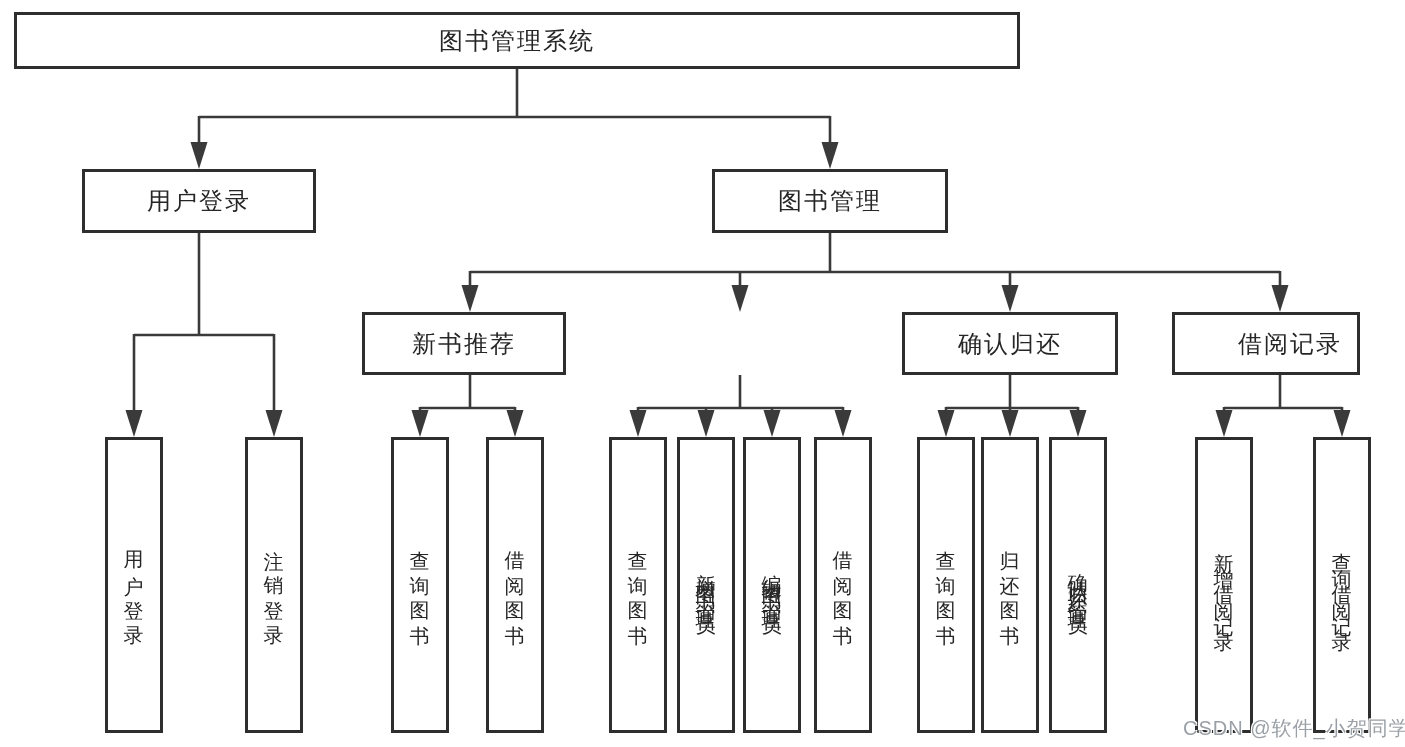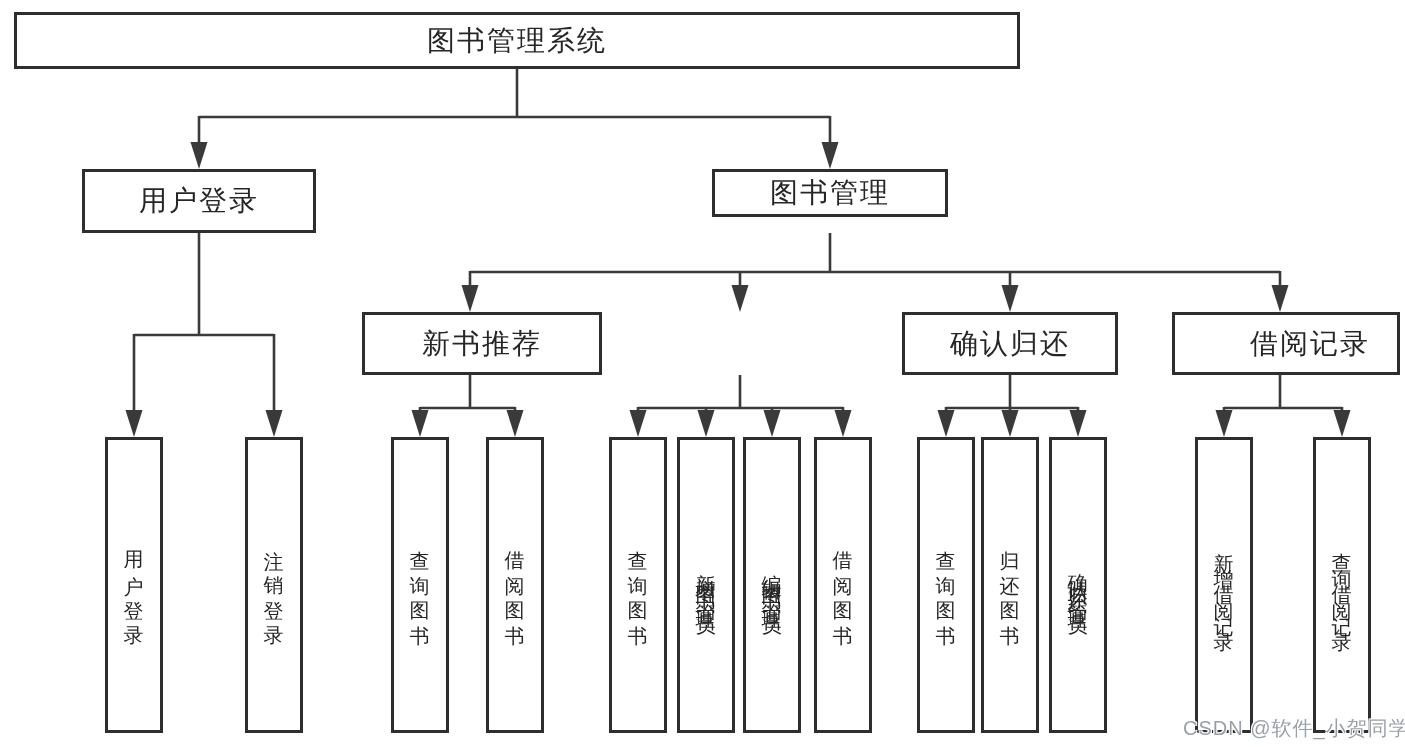--- a/index.html
+++ b/index.html
@@ -22,21 +22,21 @@
     position: absolute;
     box-sizing: border-box;
     background: #ffffff;
     border: 3px solid var(--border, #2e2e2e);
     display: flex;
     align-items: center;
     justify-content: center;
     color: var(--text, #262626);
     z-index: 2;
   }
-  .hnode { font-size: 28px; letter-spacing: 2px; }
+  .hnode { font-size: 24px; letter-spacing: 2px; }
   .leaf  { width: 58px; height: 296px; top: 437px; }
   .leaf span {
     writing-mode: vertical-rl;
     text-orientation: mixed;
     font-size: 20px;
     line-height: 1;
     white-space: nowrap;
   }
   .ls-wide  span { letter-spacing: 25px; }
   .ls-mid   span { letter-spacing: 16px; }
@@ -124,31 +124,31 @@
     </g>
   </svg>
 
   <div class="node hnode" style="left:14px; top:12px; width:1006px; height:57px;">
     <span>图书管理系统</span>
   </div>
 
   <div class="node hnode" style="left:82px; top:169px; width:234px; height:64px;">
     <span>用户登录</span>
   </div>
-  <div class="node hnode" style="left:712px; top:169px; width:236px; height:48px;">
+  <div class="node hnode" style="left:712px; top:169px; width:236px; height:64px;">
     <span>图书管理</span>
   </div>
 
-  <div class="node hnode" style="left:362px; top:312px; width:240px; height:63px;">
+  <div class="node hnode" style="left:362px; top:312px; width:204px; height:63px;">
     <span>新书推荐</span>
   </div>
   <div class="node hnode" style="left:902px; top:312px; width:216px; height:63px;">
     <span>确认归还</span>
   </div>
-  <div class="node hnode" style="left:1172px; top:312px; width:228px; height:63px;padding-left:48px;">
+  <div class="node hnode" style="left:1172px; top:312px; width:188px; height:63px;padding-left:48px;">
     <span>借阅记录</span>
   </div>
 
   <div class="node leaf ls-wide" style="left:105px;">
     <span>用户登录</span>
   </div>
   <div class="node leaf ls-wide" style="left:245px;">
     <span>注销登录</span>
   </div>
 

